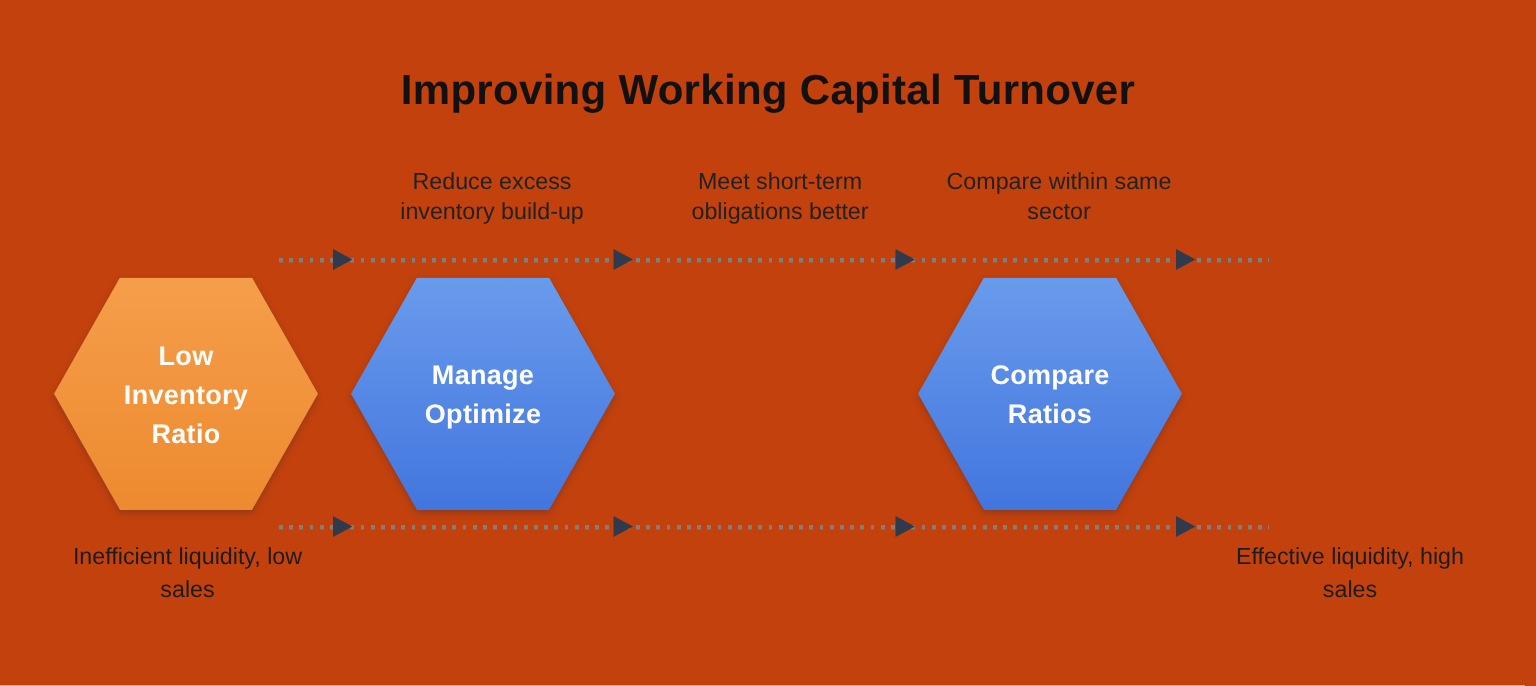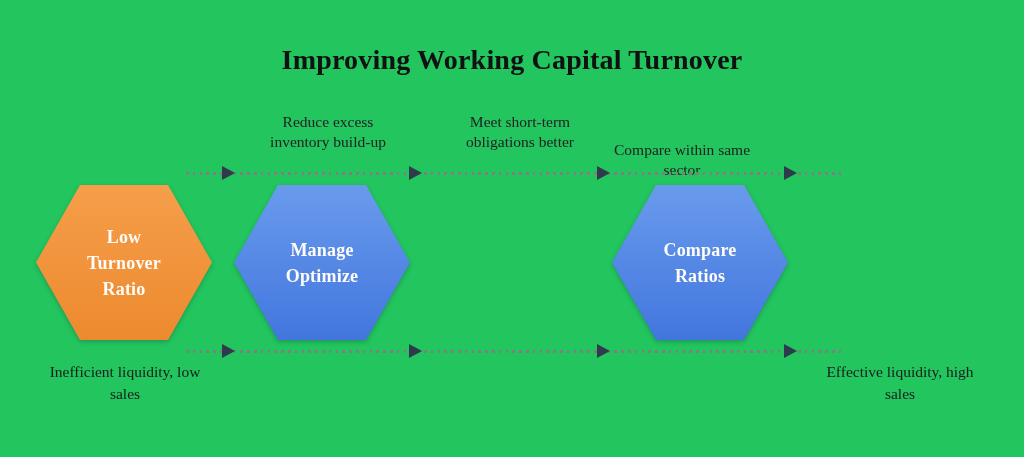--- a/index.html
+++ b/index.html
@@ -1,37 +1,37 @@
 <!DOCTYPE html>
 <html style="--orange: #F0923B; --orange_light: #F59E4A; --orange_dark: #ED8A2F; --blue: #4E84E4; --blue_light: #699BEC; --blue_dark: #4276DE; --arrow: #2F3B4D; --dot: #7F7F7F; --ink: #1F1F1F; --step_text: #FDFCF8;"><head>
 <meta charset="utf-8">
 <style>
   html,body{margin:0;padding:0;background:#fff;}
   .canvas{
     position:relative;
     width:1024px;height:457px;
-    background:#22c55e;
+    background:#c2410c;
     overflow:hidden;
-    font-family:Liberation Serif, serif;
+    font-family:Liberation Sans, sans-serif;
     color:var(--ink,#1f1f1f);
   }
   .title{
     position:absolute;left:0;top:44px;width:100%;
     margin:0;text-align:center;
     font-size:28px;font-weight:bold;letter-spacing:.2px;
     color:#111;
   }
   .note{
     position:absolute;top:112px;width:150px;
     text-align:center;font-size:15.5px;line-height:20px;
     color:#222;
   }
   .note-1{left:253px;}
   .note-2{left:445px;}
-  .note-3{left:607px;margin-top:28px;}
+  .note-3{left:631px;}
   .flow-line{
     position:absolute;left:186px;width:660px;height:3px;
     background:repeating-linear-gradient(to right,var(--dot,#7f7f7f) 0 2.5px,transparent 2.5px 6.8px);
   }
   .flow-line-top{top:172px;}
   .flow-line-bottom{top:350px;}
   .ah{
     position:absolute;top:-6px;width:0;height:0;
     border-top:7px solid transparent;
     border-bottom:7px solid transparent;
@@ -80,21 +80,21 @@
 
   <div class="flow-line flow-line-top">
     <span class="ah" style="left:36px"></span>
     <span class="ah" style="left:223px"></span>
     <span class="ah" style="left:411px"></span>
     <span class="ah" style="left:598px"></span>
   </div>
 
   <div class="hex hex-1 hex--orange">
     <div class="hex-shape">
-      <span class="hex-label">Low Turnover Ratio</span>
+      <span class="hex-label">Low Inventory Ratio</span>
     </div>
   </div>
   <div class="hex hex-2 hex--blue">
     <div class="hex-shape">
       <span class="hex-label">Manage Optimize</span>
     </div>
   </div>
   <div class="hex hex-4 hex--blue">
     <div class="hex-shape">
       <span class="hex-label">Compare Ratios</span>

